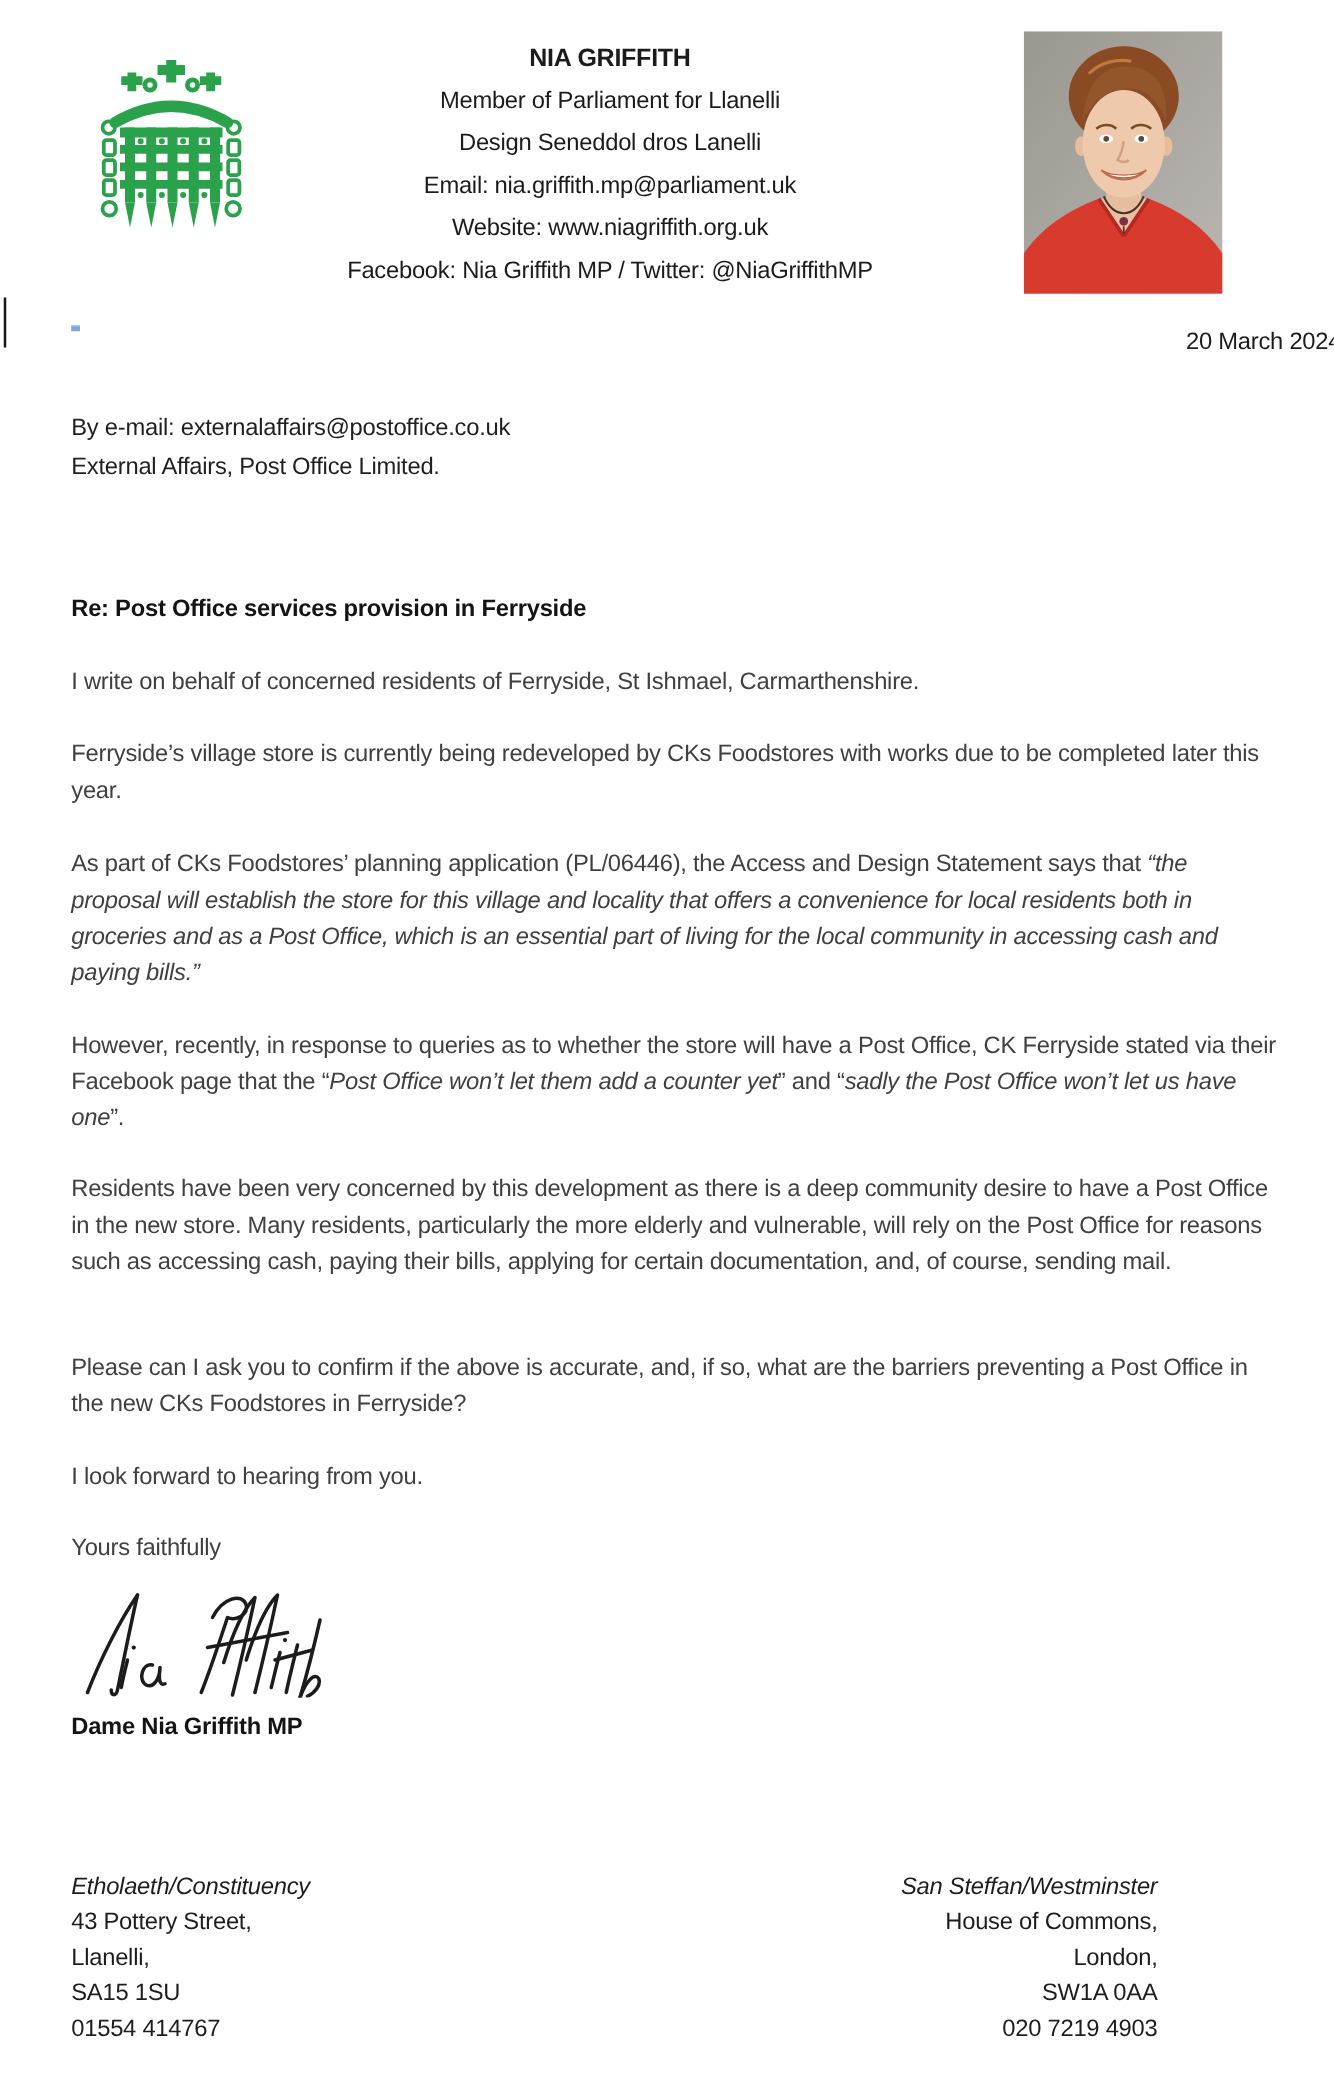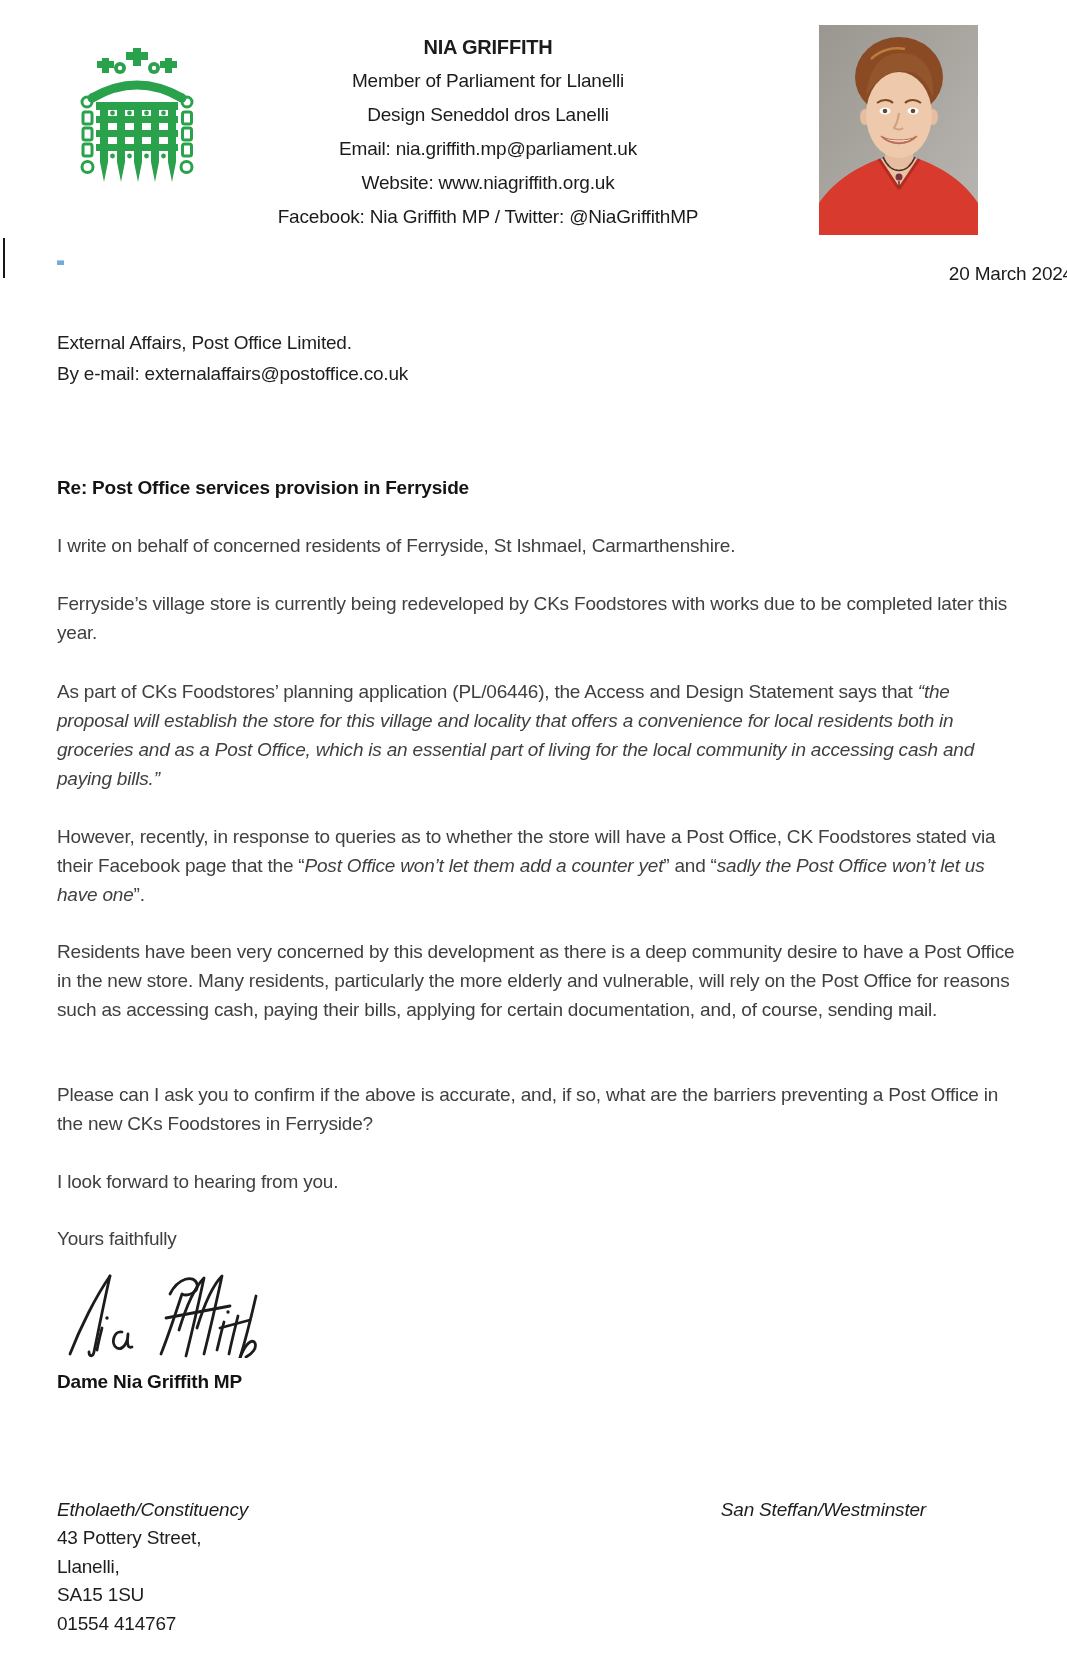--- a/index.html
+++ b/index.html
@@ -139,29 +139,29 @@
     <circle cx="80" cy="152" r="3.5" fill="#7a3040"></circle>
     <path d="M80,156 L80,162" stroke="#4a3328" stroke-width="1.4"></path>
   </svg>
 
   <div class="abs cursor-mark"></div>
   <div class="abs blue-dash"></div>
 
   <div class="abs date">20 March 2024</div>
 
   <div class="abs recipient">
+    <div>By e-mail: externalaffairs@postoffice.co.uk</div>
     <div>External Affairs, Post Office Limited.</div>
-    <div>By e-mail: externalaffairs@postoffice.co.uk</div>
   </div>
 
   <div class="para subject">Re: Post Office services provision in Ferryside</div>
   <div class="para p1">I write on behalf of concerned residents of Ferryside, St Ishmael, Carmarthenshire.</div>
   <div class="para p2">Ferryside’s village store is currently being redeveloped by CKs Foodstores with works due to be completed later this year.</div>
   <div class="para p3"><span>As part of CKs Foodstores’ planning application (PL/06446), the Access and Design Statement says that </span><span class="it">“the proposal will establish the store for this village and locality that offers a convenience for local residents both in groceries and as a Post Office, which is an essential part of living for the local community in accessing cash and paying bills.”</span></div>
-  <div class="para p4"><span>However, recently, in response to queries as to whether the store will have a Post Office, CK Foodstores stated via their Facebook page that the “</span><span class="it">Post Office won’t let them add a counter yet</span><span>” and “</span><span class="it">sadly the Post Office won’t let us have one</span><span>”.</span></div>
+  <div class="para p4"><span>However, recently, in response to queries as to whether the store will have a Post Office, CK Ferryside stated via their Facebook page that the “</span><span class="it">Post Office won’t let them add a counter yet</span><span>” and “</span><span class="it">sadly the Post Office won’t let us have one</span><span>”.</span></div>
   <div class="para p5">Residents have been very concerned by this development as there is a deep community desire to have a Post Office in the new store. Many residents, particularly the more elderly and vulnerable, will rely on the Post Office for reasons such as accessing cash, paying their bills, applying for certain documentation, and, of course, sending mail.</div>
   <div class="para p6">Please can I ask you to confirm if the above is accurate, and, if so, what are the barriers preventing a Post Office in the new CKs Foodstores in Ferryside?</div>
   <div class="para p7">I look forward to hearing from you.</div>
   <div class="para closing">Yours faithfully</div>
 
   <svg class="abs sig-box" viewBox="0 0 205 88" aria-hidden="true">
     <g stroke="#1c1c1c" stroke-width="2.8" fill="none" stroke-linecap="round" stroke-linejoin="round">
       <path d="M4,84 C14,58 30,26 44,6"></path>
       <path d="M44,6 C38,32 33,58 28,82 C27,87 23,87 23,82"></path>
       <path d="M36,58 C34,66 32,74 31,80"></path>
@@ -186,15 +186,21 @@
     <div class="f-title">Etholaeth/Constituency</div>
     <div>
         <div>43 Pottery Street,</div>
         <div>Llanelli,</div>
         <div>SA15 1SU</div>
         <div>01554 414767</div>
       </div>
   </div>
   <div class="abs footer-right">
     <div class="f-title">San Steffan/Westminster</div>
+    <div>
+        <div>House of Commons,</div>
+        <div>London,</div>
+        <div>SW1A 0AA</div>
+        <div>020 7219 4903</div>
+      </div>
   </div>
 
 </div>
 
 </body></html>

